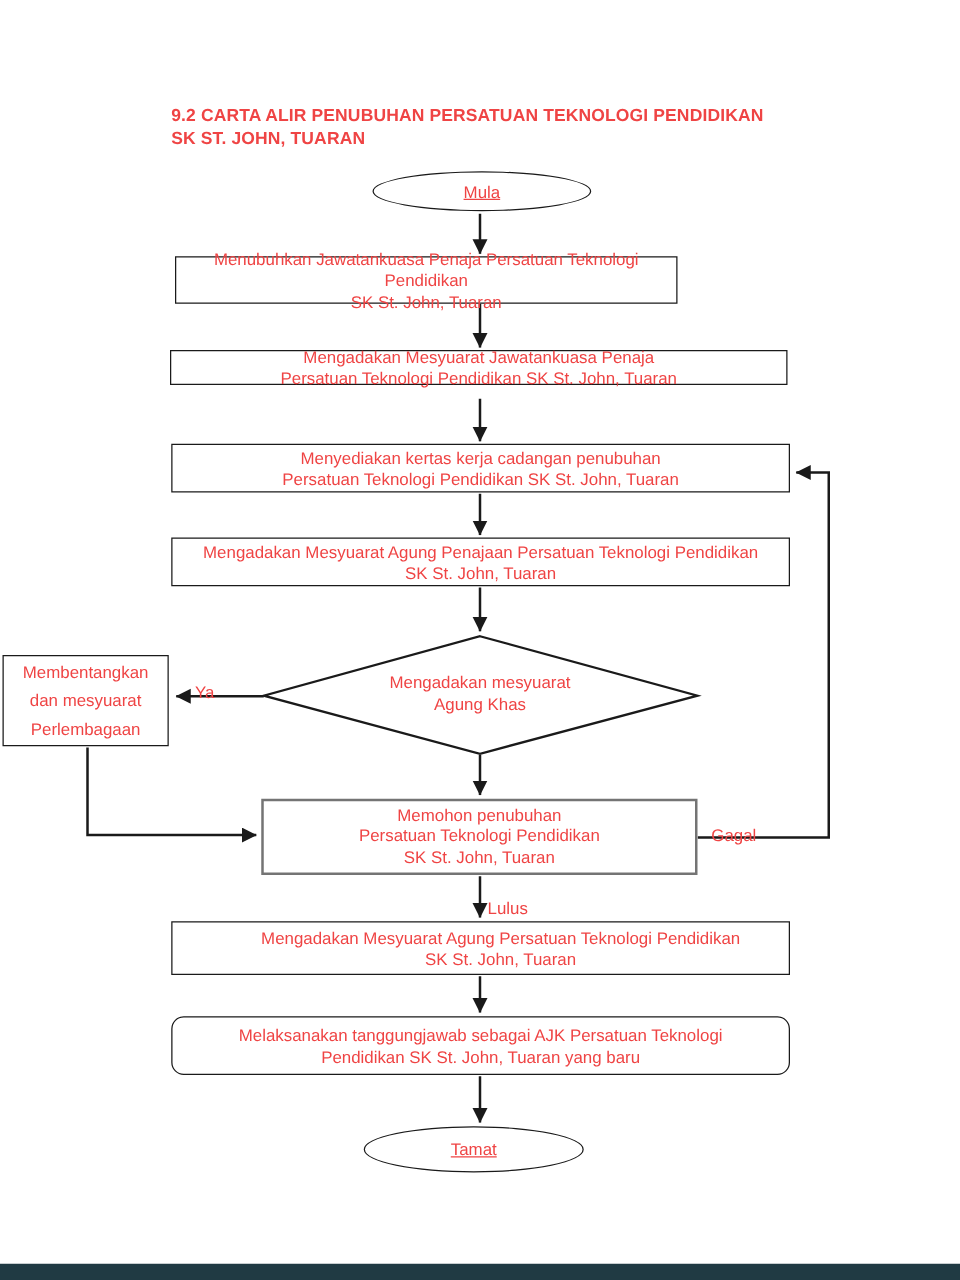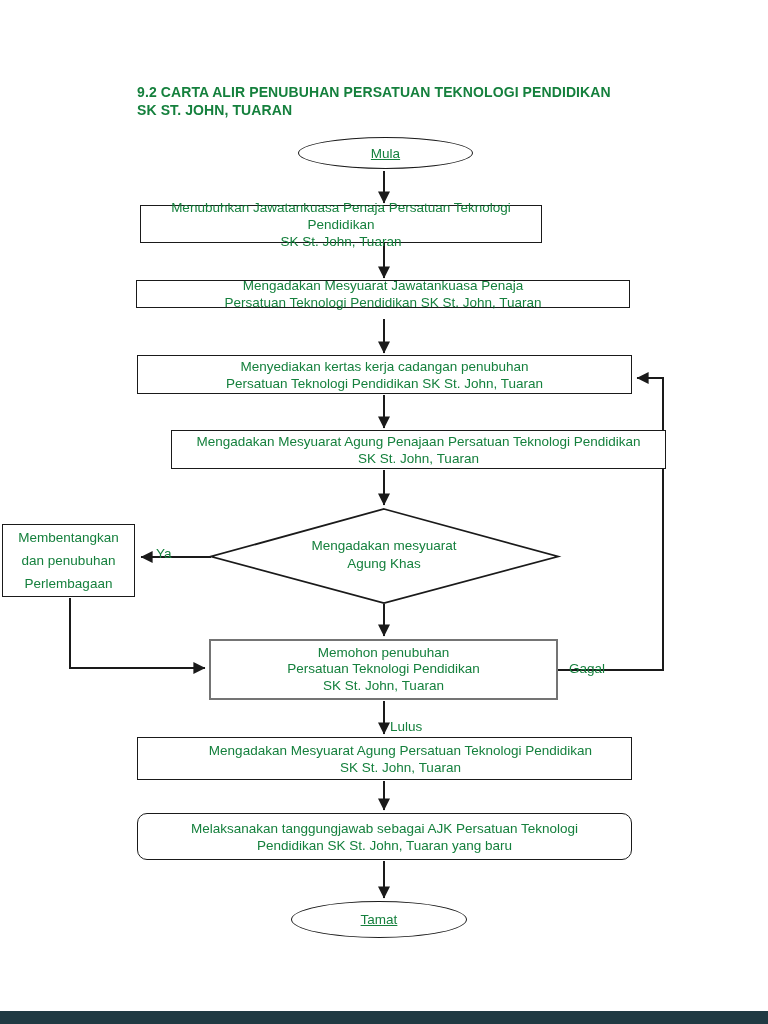--- a/index.html
+++ b/index.html
@@ -1,38 +1,38 @@
 <!DOCTYPE html>
 <html><head>
 <meta charset="utf-8">
 <style>
   html,body{margin:0;padding:0;background:#fff;}
   .page{position:relative;width:768px;height:1024px;background:#ffffff;overflow:hidden;
-        font-family:"Liberation Sans","DejaVu Sans",sans-serif;color:#15803d;}
+        font-family:"Liberation Sans","DejaVu Sans",sans-serif;color:#ef4444;}
   .layer{position:absolute;left:0;top:0;}
   .title{position:absolute;left:137px;top:84px;width:480px;font-size:14px;font-weight:bold;
          line-height:17.5px;letter-spacing:.1px;}
   .node{position:absolute;display:flex;flex-direction:column;justify-content:center;
         align-items:center;text-align:center;font-size:13.5px;line-height:17px;
         background:#fff;box-sizing:border-box;}
   .rect{border:1.5px solid #1a1a1a;}
   .ellipse{border:1.5px solid #1a1a1a;border-radius:50%;text-decoration:underline;}
   .memohon{border:2px solid #747474;line-height:16.5px;}
   .sidebox{border:1.5px solid #1a1a1a;line-height:23px;}
   .diamond-text{position:absolute;text-align:center;font-size:13.5px;line-height:17.5px;}
   .lbl{position:absolute;font-size:13.5px;background:transparent;margin-top:13px;}
   .c{fill:none;stroke:#1a1a1a;stroke-width:2;}
   .arr{marker-end:url(#arw);}
   .bottom-bar{position:absolute;left:0;bottom:0;width:768px;height:13px;background:#203a43;}
   
   #n-mula   {left:298px;top:137px;width:175px;height:32px;}
   #n-box1   {left:140px;top:205px;width:402px;height:38px;}
   #n-box2   {left:136px;top:280px;width:494px;height:28px;}
   #n-box3   {left:137px;top:355px;width:495px;height:39px;}
-  #n-box4   {left:137px;top:430px;width:495px;height:39px;margin-left:34px;}
+  #n-box4   {left:137px;top:430px;width:495px;height:39px;}
   #n-side   {left:2px;  top:524px;width:133px;height:73px;}
   #n-memohon{left:209px;top:639px;width:349px;height:61px;}
   #n-box5   {left:137px;top:737px;width:495px;height:43px;padding-left:32px;}
   #n-box6   {left:137px;top:813px;width:495px;height:47px;border-radius:10px;}
   #n-tamat  {left:291px;top:901px;width:176px;height:37px;}
   #n-diam-t {left:264px;top:537px;width:240px;}
   #lbl-ya   {left:156px;top:533px;}
   #lbl-gagal{left:569px;top:648px;}
   #lbl-lulus{left:390px;top:706px;}
 </style>
@@ -91,21 +91,21 @@
     <div>SK St. John, Tuaran</div>
   </div>
 
   <div class="diamond-text" id="n-diam-t">
     <div>Mengadakan mesyuarat</div>
     <div>Agung Khas</div>
   </div>
 
   <div class="node sidebox" id="n-side">
     <div>Membentangkan</div>
-    <div>dan penubuhan</div>
+    <div>dan mesyuarat</div>
     <div>Perlembagaan</div>
   </div>
 
   <div class="node memohon" id="n-memohon">
     <div>Memohon penubuhan</div>
     <div>Persatuan Teknologi Pendidikan</div>
     <div>SK St. John, Tuaran</div>
   </div>
 
   <div class="node rect" id="n-box5">

